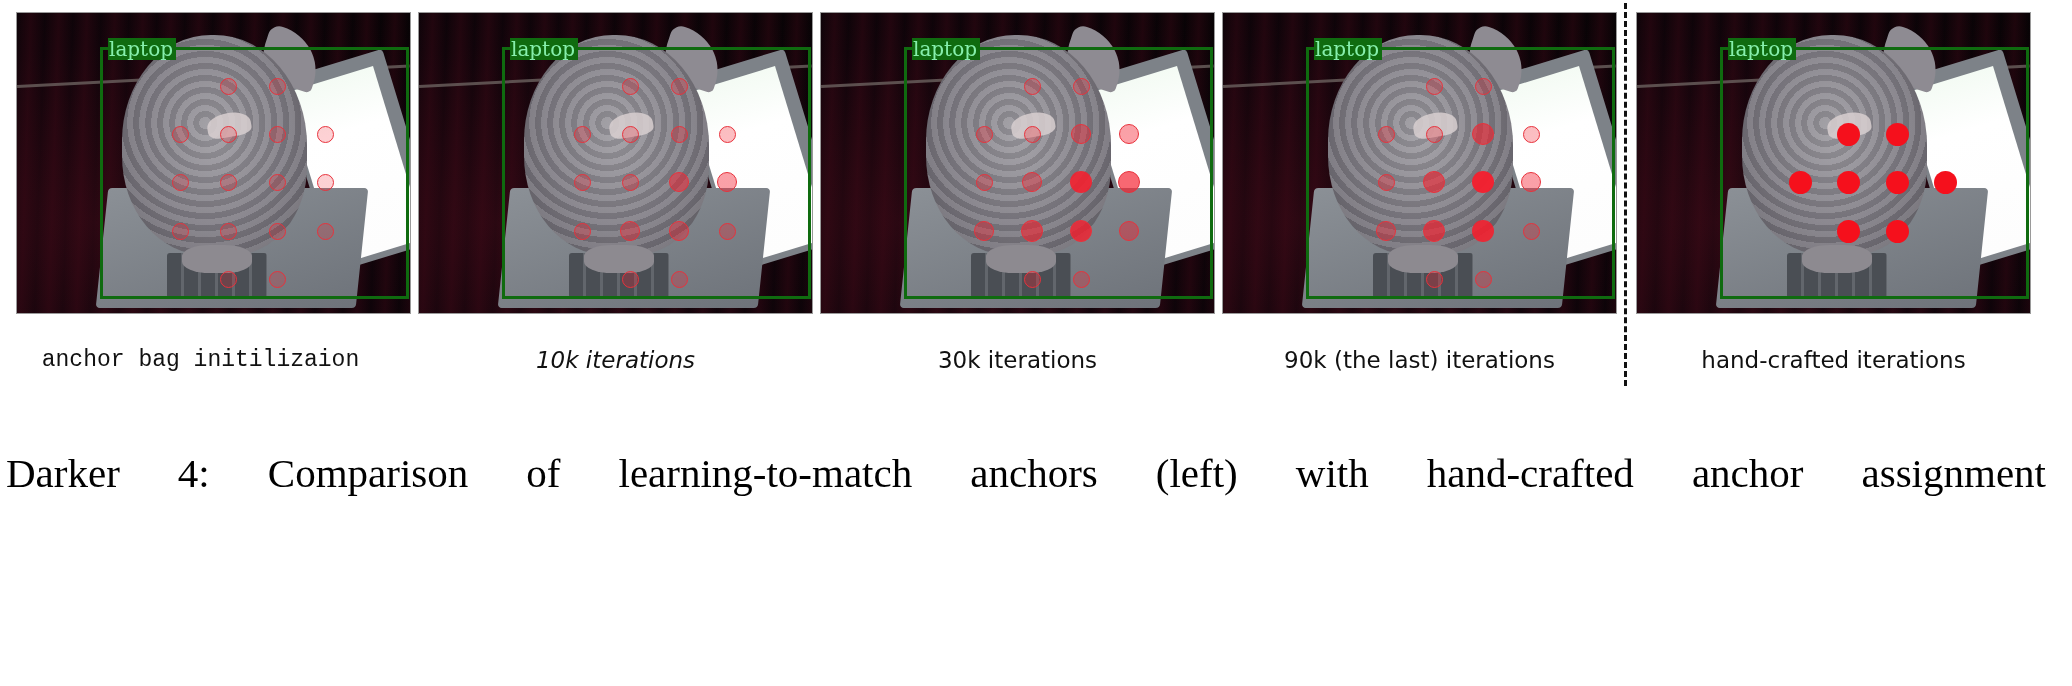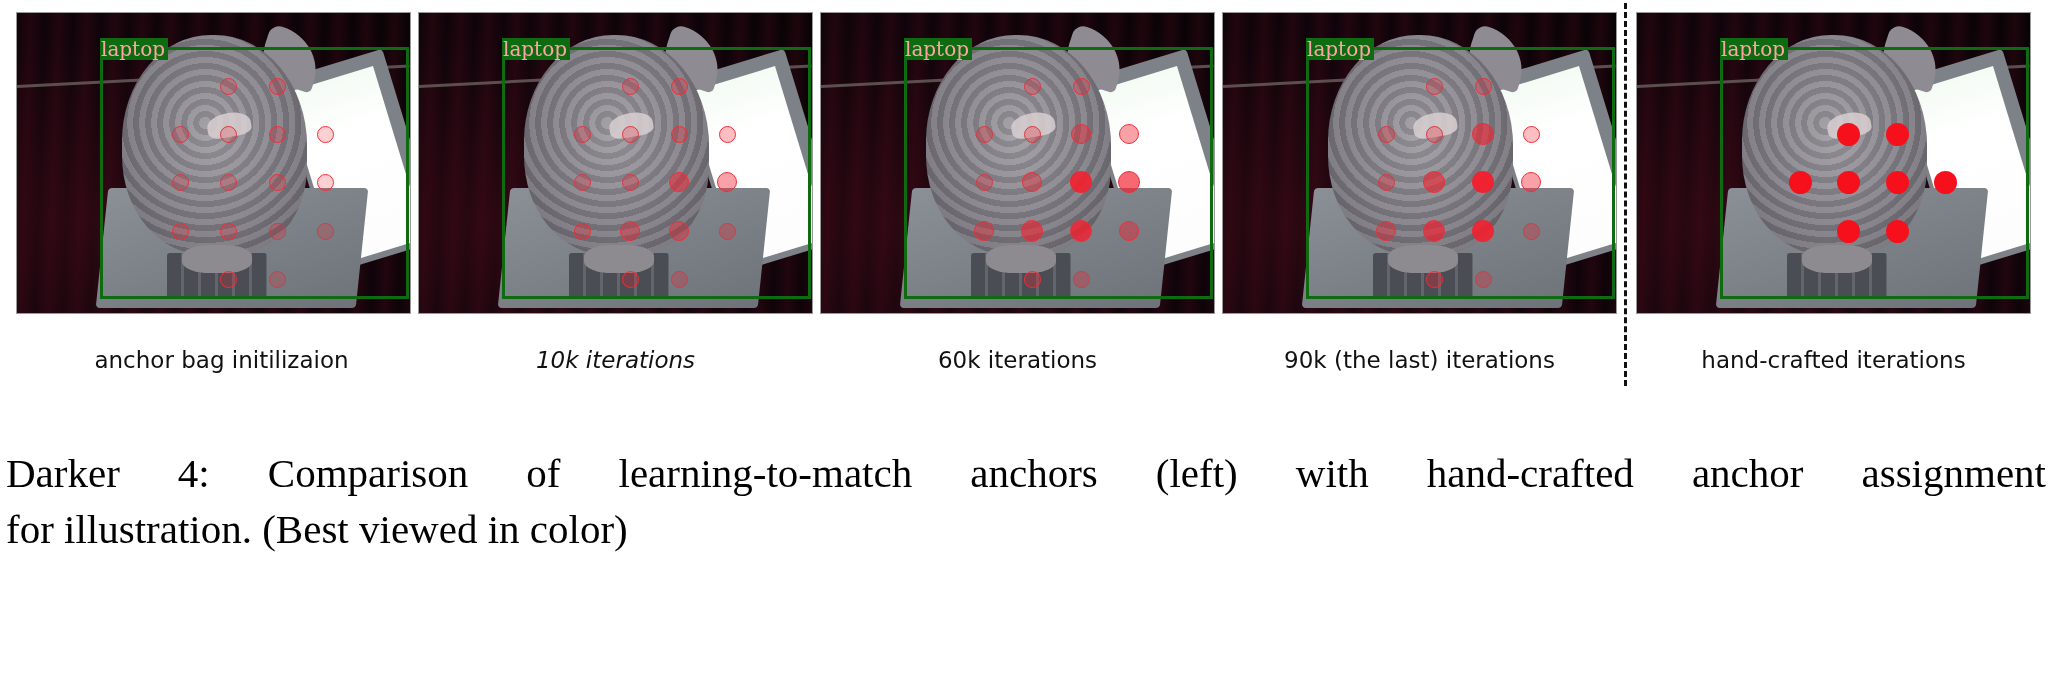--- a/index.html
+++ b/index.html
@@ -59,23 +59,24 @@
       opacity: 0.85;
     }
     .cat-paws {
       position: absolute; left: 165px; top: 232px; width: 70px; height: 28px;
       background: #8d8a90; border-radius: 40%;
     }
     .bbox {
       position: absolute; border: 3px solid #0f6b0f; box-sizing: border-box;
     }
     .bbox-label {
-      position: absolute; background: #0f6b0f; color: #fca5a5;
+      position: absolute; background: #0f6b0f; color: #86efac;
       font-family: "DejaVu Serif", serif; font-size: 20px; line-height: 22px;
       padding: 0 3px 0 1px;
+      margin-left: 8px;
     }
     .dot {
       position: absolute; border-radius: 50%; box-sizing: border-box;
     }
     .sub-caption {
       position: absolute; top: 347px; width: 393px; text-align: center;
       font-family: "DejaVu Sans", sans-serif; font-size: 23px; color: #111111;
       white-space: nowrap;
     }
     .divider {
@@ -117,21 +118,21 @@
       <div class="dot" style="background: rgba(245, 30, 45, 0.204); border: 1.5px solid rgb(232, 50, 60); height: 17px; width: 17px; left: 202.5px; top: 160.5px;"></div>
       <div class="dot" style="background: rgba(245, 30, 45, 0.204); border: 1.5px solid rgb(232, 50, 60); height: 17px; width: 17px; left: 251.5px; top: 160.5px;"></div>
       <div class="dot" style="background: rgba(245, 30, 45, 0.204); border: 1.5px solid rgb(232, 50, 60); height: 17px; width: 17px; left: 299.5px; top: 160.5px;"></div>
       <div class="dot" style="background: rgba(245, 30, 45, 0.204); border: 1.5px solid rgb(232, 50, 60); height: 17px; width: 17px; left: 154.5px; top: 209.5px;"></div>
       <div class="dot" style="background: rgba(245, 30, 45, 0.204); border: 1.5px solid rgb(232, 50, 60); height: 17px; width: 17px; left: 202.5px; top: 209.5px;"></div>
       <div class="dot" style="background: rgba(245, 30, 45, 0.204); border: 1.5px solid rgb(232, 50, 60); height: 17px; width: 17px; left: 251.5px; top: 209.5px;"></div>
       <div class="dot" style="background: rgba(245, 30, 45, 0.204); border: 1.5px solid rgb(232, 50, 60); height: 17px; width: 17px; left: 299.5px; top: 209.5px;"></div>
       <div class="dot" style="background: rgba(245, 30, 45, 0.204); border: 1.5px solid rgb(232, 50, 60); height: 17px; width: 17px; left: 202.5px; top: 257.5px;"></div>
       <div class="dot" style="background: rgba(245, 30, 45, 0.204); border: 1.5px solid rgb(232, 50, 60); height: 17px; width: 17px; left: 251.5px; top: 257.5px;"></div>
     </div>
-    <div class="sub-caption" style="left: 25px;">anchor bag initilizaion</div>
+    <div class="sub-caption" style="left: 4px; font-family: Liberation Mono, monospace;">anchor bag initilizaion</div>
     <div class="panel" style="left: 419px;">
       <div class="curtain"></div>
       <div class="wire"></div>
       <div class="laptop-lid"></div>
       <div class="screen"></div>
       <div class="laptop-base"></div>
       <div class="keys"></div>
       <div class="cat-ear"></div>
       <div class="cat-body"></div>
       <div class="cat-ear-inner"></div>
@@ -179,21 +180,21 @@
       <div class="dot" style="background: rgba(245, 30, 45, 0.376); border: 1.5px solid rgb(232, 50, 60); height: 20px; width: 20px; left: 201px; top: 159px;"></div>
       <div class="dot" style="background: rgba(245, 30, 45, 0.886); border: none; height: 22px; width: 22px; left: 249px; top: 158px;"></div>
       <div class="dot" style="background: rgba(245, 30, 45, 0.67); border: 1.5px solid rgb(232, 50, 60); height: 22px; width: 22px; left: 297px; top: 158px;"></div>
       <div class="dot" style="background: rgba(245, 30, 45, 0.376); border: 1.5px solid rgb(232, 50, 60); height: 20px; width: 20px; left: 153px; top: 208px;"></div>
       <div class="dot" style="background: rgba(245, 30, 45, 0.59); border: 1.5px solid rgb(232, 50, 60); height: 22px; width: 22px; left: 200px; top: 207px;"></div>
       <div class="dot" style="background: rgba(245, 30, 45, 0.8); border: 1.5px solid rgb(232, 50, 60); height: 22px; width: 22px; left: 249px; top: 207px;"></div>
       <div class="dot" style="background: rgba(245, 30, 45, 0.416); border: 1.5px solid rgb(232, 50, 60); height: 20px; width: 20px; left: 298px; top: 208px;"></div>
       <div class="dot" style="background: rgba(245, 30, 45, 0.29); border: 1.5px solid rgb(232, 50, 60); height: 17px; width: 17px; left: 202.5px; top: 257.5px;"></div>
       <div class="dot" style="background: rgba(245, 30, 45, 0.29); border: 1.5px solid rgb(232, 50, 60); height: 17px; width: 17px; left: 251.5px; top: 257.5px;"></div>
     </div>
-    <div class="sub-caption" style="left: 821px;">60k iterations</div>
+    <div class="sub-caption" style="left: 821px;">30k iterations</div>
     <div class="panel" style="left: 1223px;">
       <div class="curtain"></div>
       <div class="wire"></div>
       <div class="laptop-lid"></div>
       <div class="screen"></div>
       <div class="laptop-base"></div>
       <div class="keys"></div>
       <div class="cat-ear"></div>
       <div class="cat-body"></div>
       <div class="cat-ear-inner"></div>
@@ -239,14 +240,13 @@
       <div class="dot" style="background: rgb(245, 16, 28); height: 23px; width: 23px; left: 296.5px; top: 157.5px;"></div>
       <div class="dot" style="background: rgb(245, 16, 28); height: 23px; width: 23px; left: 199.5px; top: 206.5px;"></div>
       <div class="dot" style="background: rgb(245, 16, 28); height: 23px; width: 23px; left: 248.5px; top: 206.5px;"></div>
     </div>
     <div class="sub-caption" style="left: 1637px;">hand-crafted iterations</div>
   </div>
 <div class="divider"></div>
 
 <div class="figure-caption">
   <span class="caption-line">Darker 4:  Comparison of learning-to-match anchors (left) with hand-crafted anchor assignment</span>
-  <span class="caption-line last">for illustration. (Best viewed in color)</span>
 </div>
 
 </body></html>

